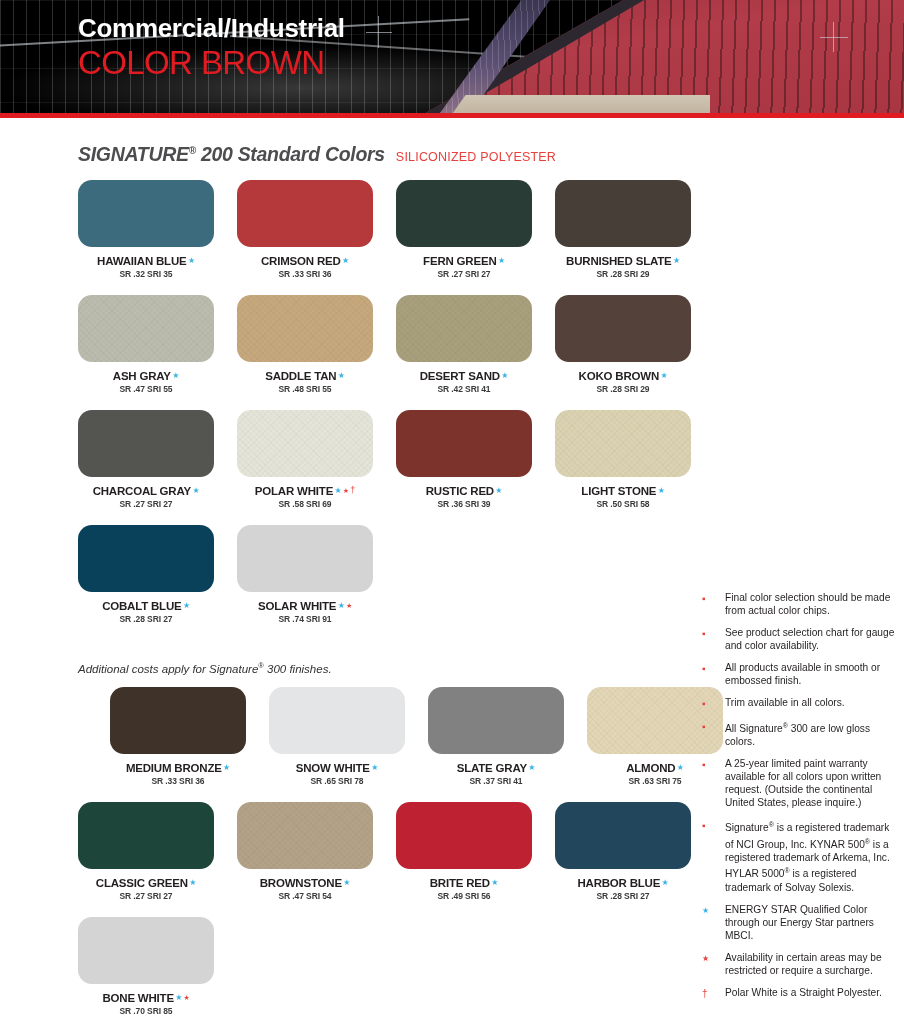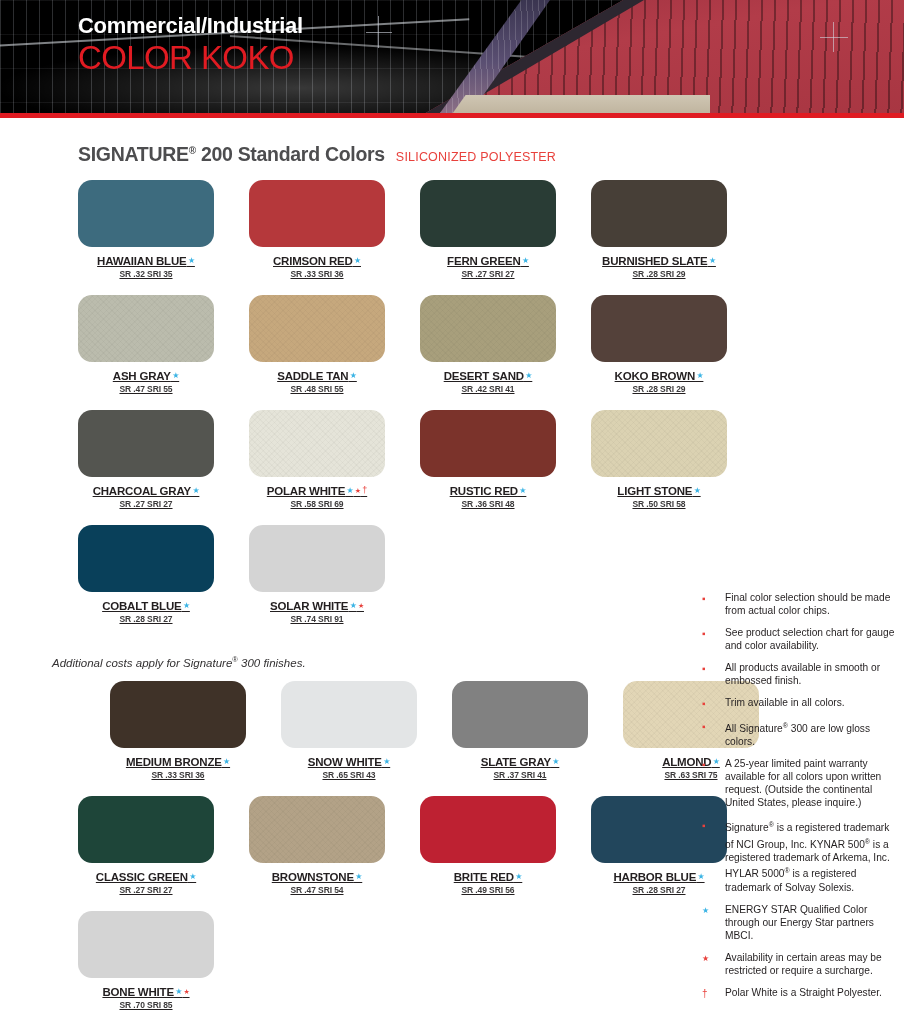--- a/index.html
+++ b/index.html
@@ -106,21 +106,21 @@
   .ch1 { left: 378px; top: 16px; width: 1px; height: 32px; }
   .ch2 { left: 366px; top: 32px; width: 26px; height: 1px; }
   .ch3 { left: 833px; top: 22px; width: 1px; height: 30px; }
   .ch4 { left: 820px; top: 37px; width: 28px; height: 1px; }
   .header-titles {
     position: absolute;
     left: 78px; top: 14px;
     z-index: 5;
   }
   .title-line1 {
-    font-size: 22px;
+    font-size: 26px;
     font-weight: bold;
     color: #ffffff;
     letter-spacing: -0.3px;
     line-height: 1.1;
     margin: 0;
   }
   .title-line2 {
     font-size: 33px;
     font-weight: normal;
     color: #e01b22;
@@ -145,44 +145,44 @@
     align-items: baseline;
     gap: 11px;
     padding-left: 78px;
   }
   .section-title {
     font-size: 19.5px;
     font-weight: bold;
     color: #4d4d4f;
     letter-spacing: -0.3px;
     white-space: nowrap;
+    font-style: italic;
   }
   .section-title sup { font-size: 10px; }
   .section-sub {
     font-size: 12.5px;
     color: #e8413c;
     letter-spacing: 0.2px;
     white-space: nowrap;
   }
   .section-sub sup { font-size: 8px; }
   .section-note {
-    padding-left: 52px;
+    padding-left: 78px;
     font-size: 11.5px;
     font-style: italic;
     color: #333132;
-    margin-top: 1px;
+    margin-top: 7px;
   }
   .section-note sup { font-size: 7.5px; font-style: normal; }
 
   .swatch-grid {
     padding-left: 78px;
     display: grid;
     grid-template-columns: repeat(4, 159px);
-    column-gap: 12px;
-    text-decoration: underline;
+    column-gap: 0px;
   }
   .swatch-cell {
     width: 159px;
   }
   .chip {
     width: 136px;
     height: 67px;
     border-radius: 14px;
   }
   .chip.hatched {
@@ -256,21 +256,21 @@
     <div class="roof-edge"></div>
     <div class="gable"></div>
     <div class="eave"></div>
     <div class="crosshair ch1"></div>
     <div class="crosshair ch2"></div>
     <div class="crosshair ch3"></div>
     <div class="crosshair ch4"></div>
   </div>
   <div class="header-titles">
     <div class="title-line1">Commercial/Industrial</div>
-    <div class="title-line2">COLOR KOKO</div>
+    <div class="title-line2">COLOR BROWN</div>
   </div>
 </div>
 <div class="red-rule"></div>
 <div class="white-gap"></div>
 
 <div class="page">
 
   <div class="notes">
       <div class="note">
         <div class="note-bullet " style="font-size:10px;">▪</div>
@@ -371,21 +371,21 @@
             <div class="chip-sr">SR .27  SRI 27</div>
           </div>
           <div class="swatch-cell">
             <div class="chip hatched" style="background-color:#e5e4d9;"></div>
             <div class="chip-name">POLAR WHITE<span class="mark mark-blue" style="font-size:8px;vertical-align:2px;"> ★</span><span class="mark mark-red" style="font-size:7px;vertical-align:2px;"> ★</span><span class="mark mark-red" style="font-size:9px;vertical-align:2px;"> †</span></div>
             <div class="chip-sr">SR .58  SRI 69</div>
           </div>
           <div class="swatch-cell">
             <div class="chip" style="background-color:#7b332b;"></div>
             <div class="chip-name">RUSTIC RED<span class="mark mark-blue" style="font-size:8px;vertical-align:2px;"> ★</span></div>
-            <div class="chip-sr">SR .36  SRI 48</div>
+            <div class="chip-sr">SR .36  SRI 39</div>
           </div>
           <div class="swatch-cell">
             <div class="chip hatched" style="background-color:#dbd2b2;"></div>
             <div class="chip-name">LIGHT STONE<span class="mark mark-blue" style="font-size:8px;vertical-align:2px;"> ★</span></div>
             <div class="chip-sr">SR .50  SRI 58</div>
           </div>
         </div>
         <div class="swatch-grid" style="margin-top: 16px;">
           <div class="swatch-cell">
             <div class="chip" style="background-color:#09405a;"></div>
@@ -403,21 +403,21 @@
         <div class="section-note">Additional costs apply for Signature<sup>®</sup> 300 finishes.</div>
         <div class="swatch-grid" style="margin-top: 12px; margin-left: 32px;">
           <div class="swatch-cell">
             <div class="chip" style="background-color:#3f3228;"></div>
             <div class="chip-name">MEDIUM BRONZE<span class="mark mark-blue" style="font-size:8px;vertical-align:2px;"> ★</span></div>
             <div class="chip-sr">SR .33  SRI 36</div>
           </div>
           <div class="swatch-cell">
             <div class="chip" style="background-color:#e3e5e6;"></div>
             <div class="chip-name">SNOW WHITE<span class="mark mark-blue" style="font-size:8px;vertical-align:2px;"> ★</span></div>
-            <div class="chip-sr">SR .65  SRI 43</div>
+            <div class="chip-sr">SR .65  SRI 78</div>
           </div>
           <div class="swatch-cell">
             <div class="chip" style="background-color:#818181;"></div>
             <div class="chip-name">SLATE GRAY<span class="mark mark-blue" style="font-size:8px;vertical-align:2px;"> ★</span></div>
             <div class="chip-sr">SR .37  SRI 41</div>
           </div>
           <div class="swatch-cell">
             <div class="chip hatched" style="background-color:#e2d6b6;"></div>
             <div class="chip-name">ALMOND<span class="mark mark-blue" style="font-size:8px;vertical-align:2px;"> ★</span></div>
             <div class="chip-sr">SR .63  SRI 75</div>

